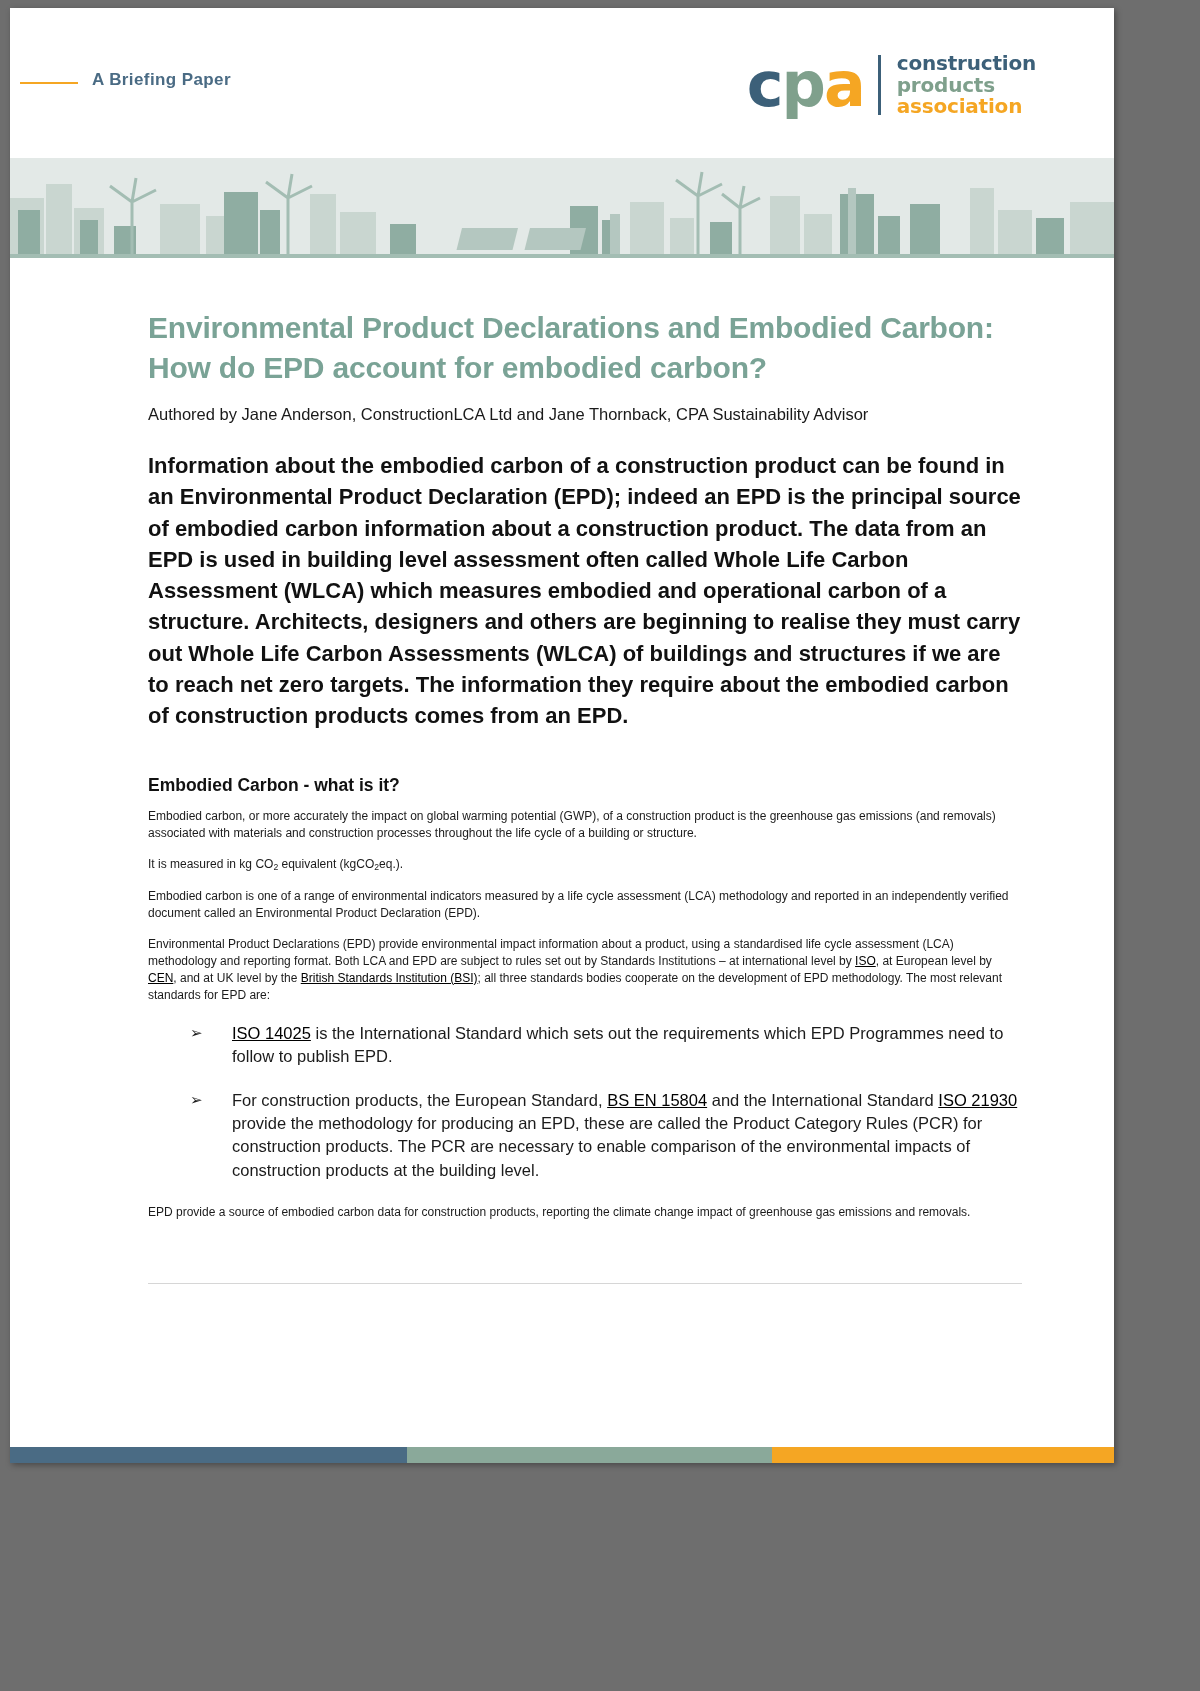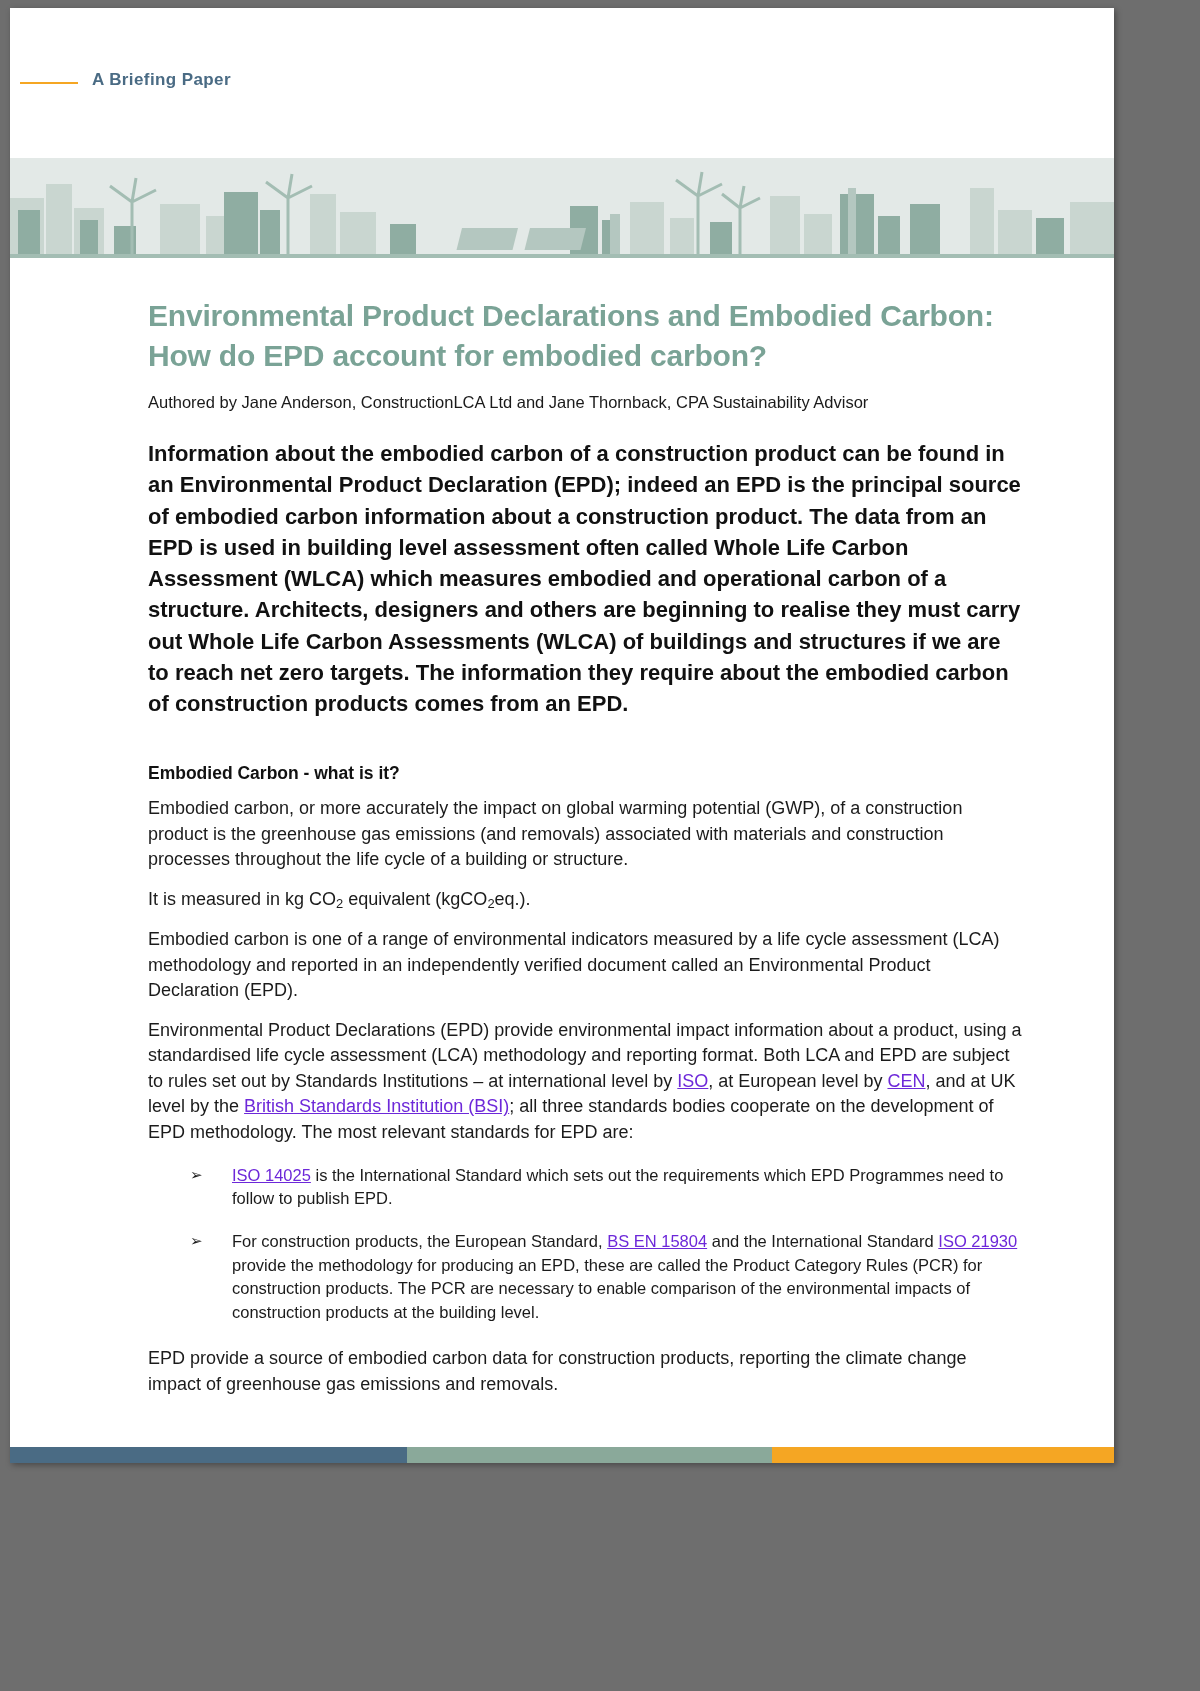--- a/index.html
+++ b/index.html
@@ -45,36 +45,36 @@
   .lw-2 { color: #7fa08c; }
   .lw-3 { color: #f5a623; }
   
   .skyline { position: relative; height: 100px; width: 100%;
              background: #e3e9e7; overflow: hidden; }
   .skyline svg { display: block; width: 100%; height: 100px; }
   
   .content { padding: 38px 92px 0 138px; }
   .doc-title {
     color: #7aa396; font-size: 30px; font-weight: bold;
-    line-height: 1.32; margin: 0 0 18px 0; letter-spacing: -.2px;
+    line-height: 1.32; margin: 12px 0 18px 0; letter-spacing: -.2px;
   }
   .authors { color: #1a1a1a; font-size: 16.5px; margin: 0 0 26px 0; }
   .intro {
     font-weight: bold; color: #111; font-size: 22px;
     line-height: 1.42; margin: 0 0 44px 0;
   }
   h2.sec {
     font-size: 17.5px; font-weight: bold; color: #111;
     margin: 0 0 12px 0;
   }
   p.body {
-    font-size: 18px; color: #1b1b1b; line-height: 1.42;
+    font-size: 12px; color: #1b1b1b; line-height: 1.42;
     margin: 0 0 14px 0;
   }
-  a.lnk { color: #6d28d9; text-decoration: underline; }
+  a.lnk { color: #000000; text-decoration: underline; }
   ul.arrows { list-style: none; margin: 18px 0 22px 0; padding: 0 0 0 42px; }
   ul.arrows li {
     position: relative; padding-left: 42px; margin-bottom: 20px;
     font-size: 16.5px; color: #1b1b1b; line-height: 1.42;
   }
   ul.arrows li .arrow {
     position: absolute; left: 0; top: 0px; color: #1b1b1b; font-size: 15px;
   }
   .gap-before { margin-top: 26px; }
   
@@ -93,20 +93,29 @@
 </style>
 </head>
 <body>
 
 <div class="page">
 
   <div class="header">
     <div class="brief-rule"></div>
     <div class="brief-label">A Briefing Paper</div>
 
+    <div class="logo">
+      <div class="logo-mark"><span class="lm-c">c</span><span class="lm-p">p</span><span class="lm-a">a</span></div>
+      <div class="logo-bar"></div>
+      <div class="logo-words">
+        <div class="lw-1">construction</div>
+        <div class="lw-2">products</div>
+        <div class="lw-3">association</div>
+      </div>
+    </div>
   </div>
 
   <div class="skyline">
     <svg viewBox="0 0 1104 100" preserveAspectRatio="none">
       <g fill="#c9d6d0">
         <rect x="0" y="40" width="34" height="60"></rect>
         <rect x="36" y="26" width="26" height="74"></rect>
         <rect x="64" y="50" width="30" height="50"></rect>
         <rect x="150" y="46" width="40" height="54"></rect>
         <rect x="196" y="58" width="30" height="42"></rect>

